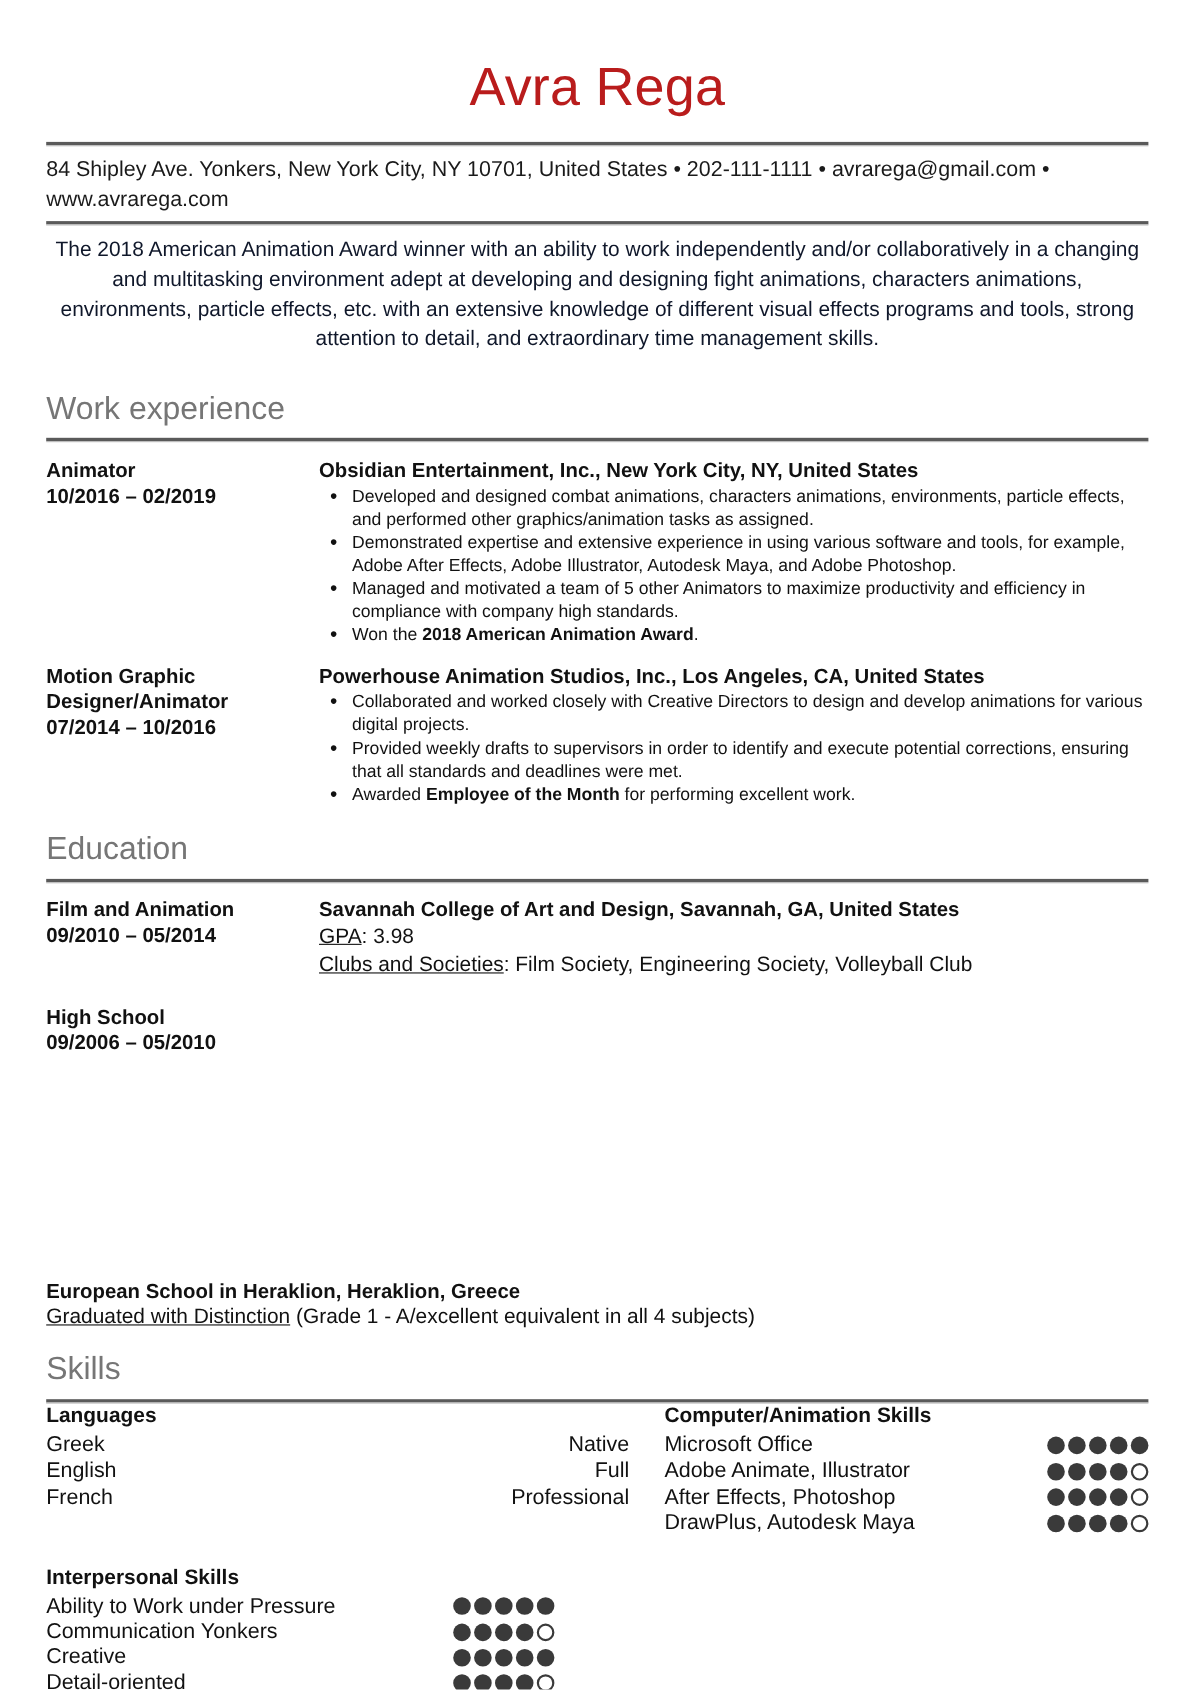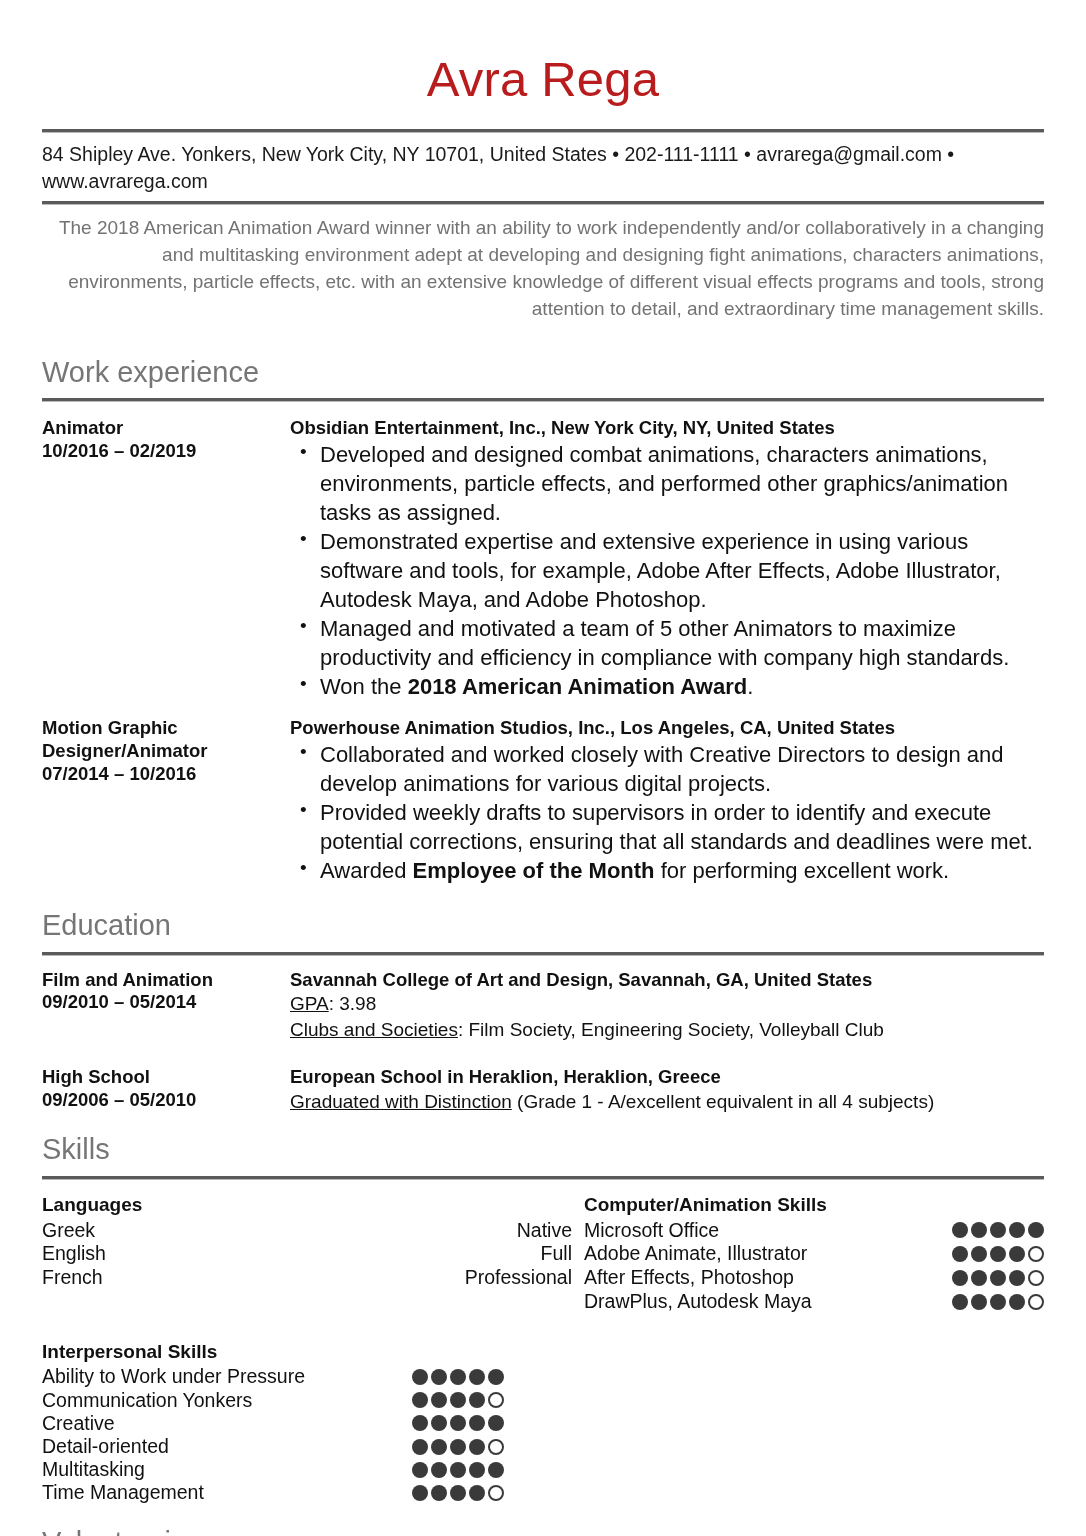--- a/index.html
+++ b/index.html
@@ -43,23 +43,23 @@
     font-size: 19.5px;
     line-height: 1.38;
     color: #1a1a1a;
     padding: 8px 0 6px 0;
   }
   .rule-contact { margin-bottom: 0; }
 
   .summary {
     font-size: 19px;
     line-height: 1.42;
-    color: #737373;
+    color: #0f172a;
     padding: 10px 0 0 0;
-    text-align: right;
+    text-align: center;
   }
 
   
   .section-title {
     font-size: 29px;
     font-weight: 400;
     color: #767676;
     line-height: 1.1;
     margin: 0;
   }
@@ -102,47 +102,48 @@
     font-size: 18.5px;
     line-height: 1.28;
   }
   ul.bullets {
     margin: 1px 0 0 0;
     padding-left: 30px;
     list-style: none;
   }
   ul.bullets li {
     position: relative;
-    font-size: 22px;
+    font-size: 16px;
     line-height: 1.315;
     margin: 0 0 0 0;
     padding-left: 0;
   }
   ul.bullets li::before {
     content: "\2022";
     position: absolute;
     left: -20px;
     top: -1px;
     font-size: 19px;
     color: #111;
   }
   .entry-work-1 { padding-top: 14px; }
   .entry-work-2 { padding-top: 15px; }
   .entry-edu-1  { padding-top: 12px; }
-  .entry-edu-2  { padding-top: 22px; }
+  .entry-edu-2  { padding-top: 22px; flex-direction: column; }
   .entry-vol-1  { padding-top: 13px; }
 
   .edu-line { font-size: 19px; line-height: 1.37; }
   .u { text-decoration: underline; }
   b.strong { font-weight: bold; }
 
   
   .skills-wrap {
     display: flex;
-    padding-top: 13px;
+    padding-top: 0;
+    gap: 20px;
   }
   .skills-col-left  { width: 530px; flex: 0 0 530px; }
   .skills-col-right { flex: 1 1 auto; padding-left: 12px; }
   .skills-head {
     font-size: 19px;
     font-weight: bold;
     line-height: 1.3;
     color: #111;
     margin-bottom: 1px;
   }

